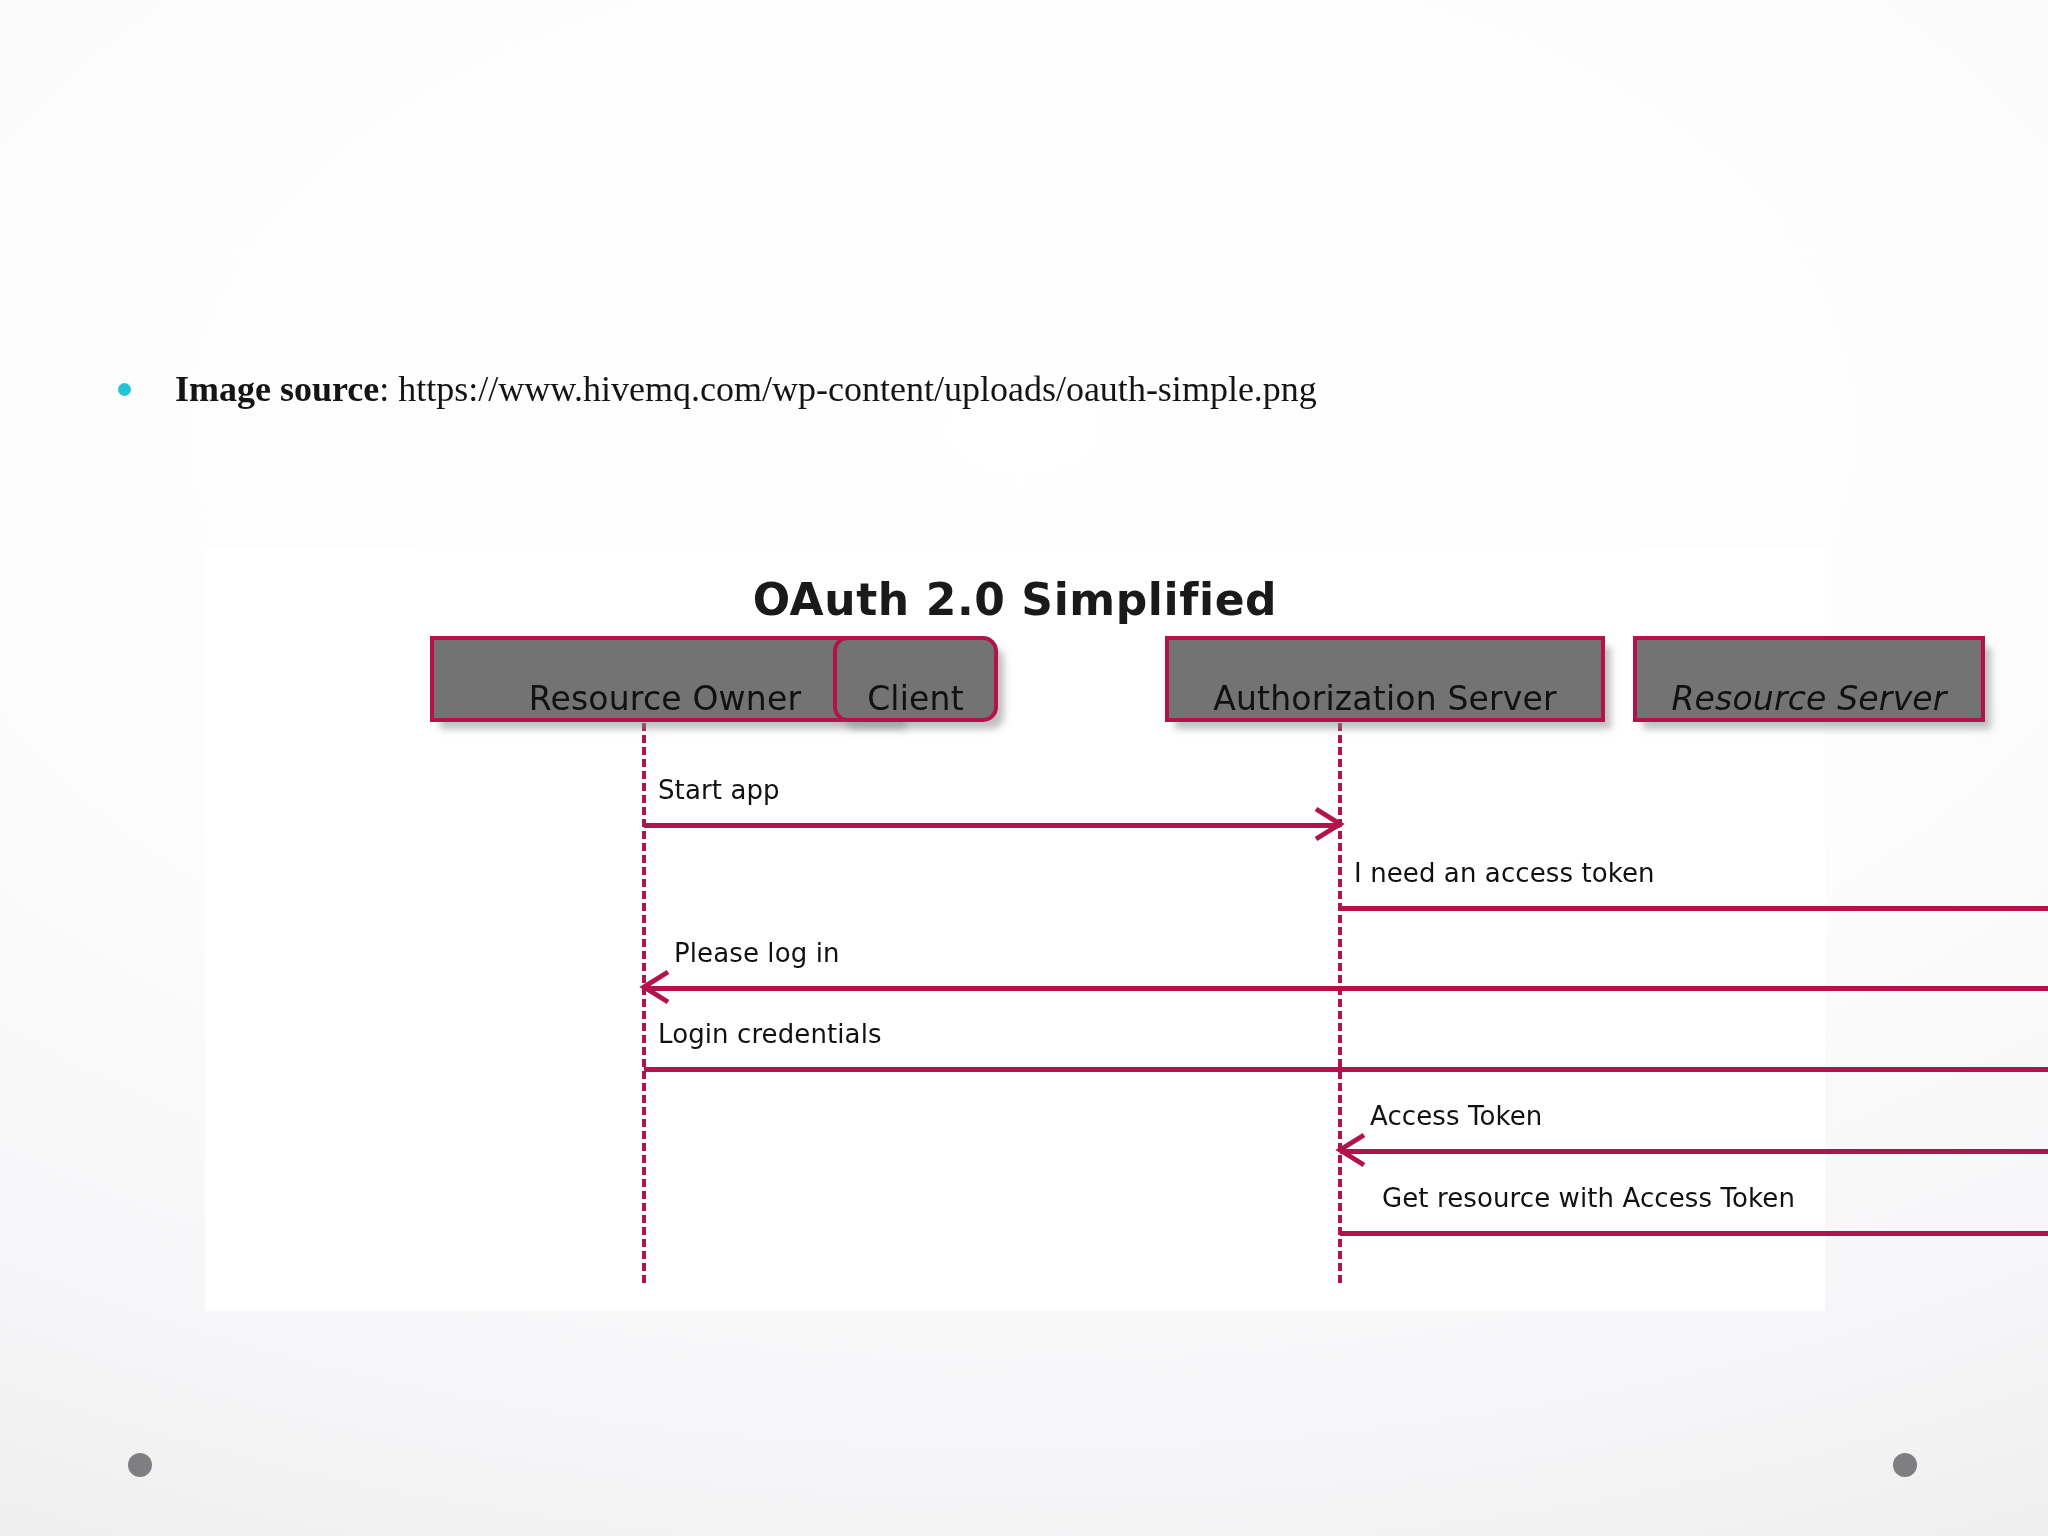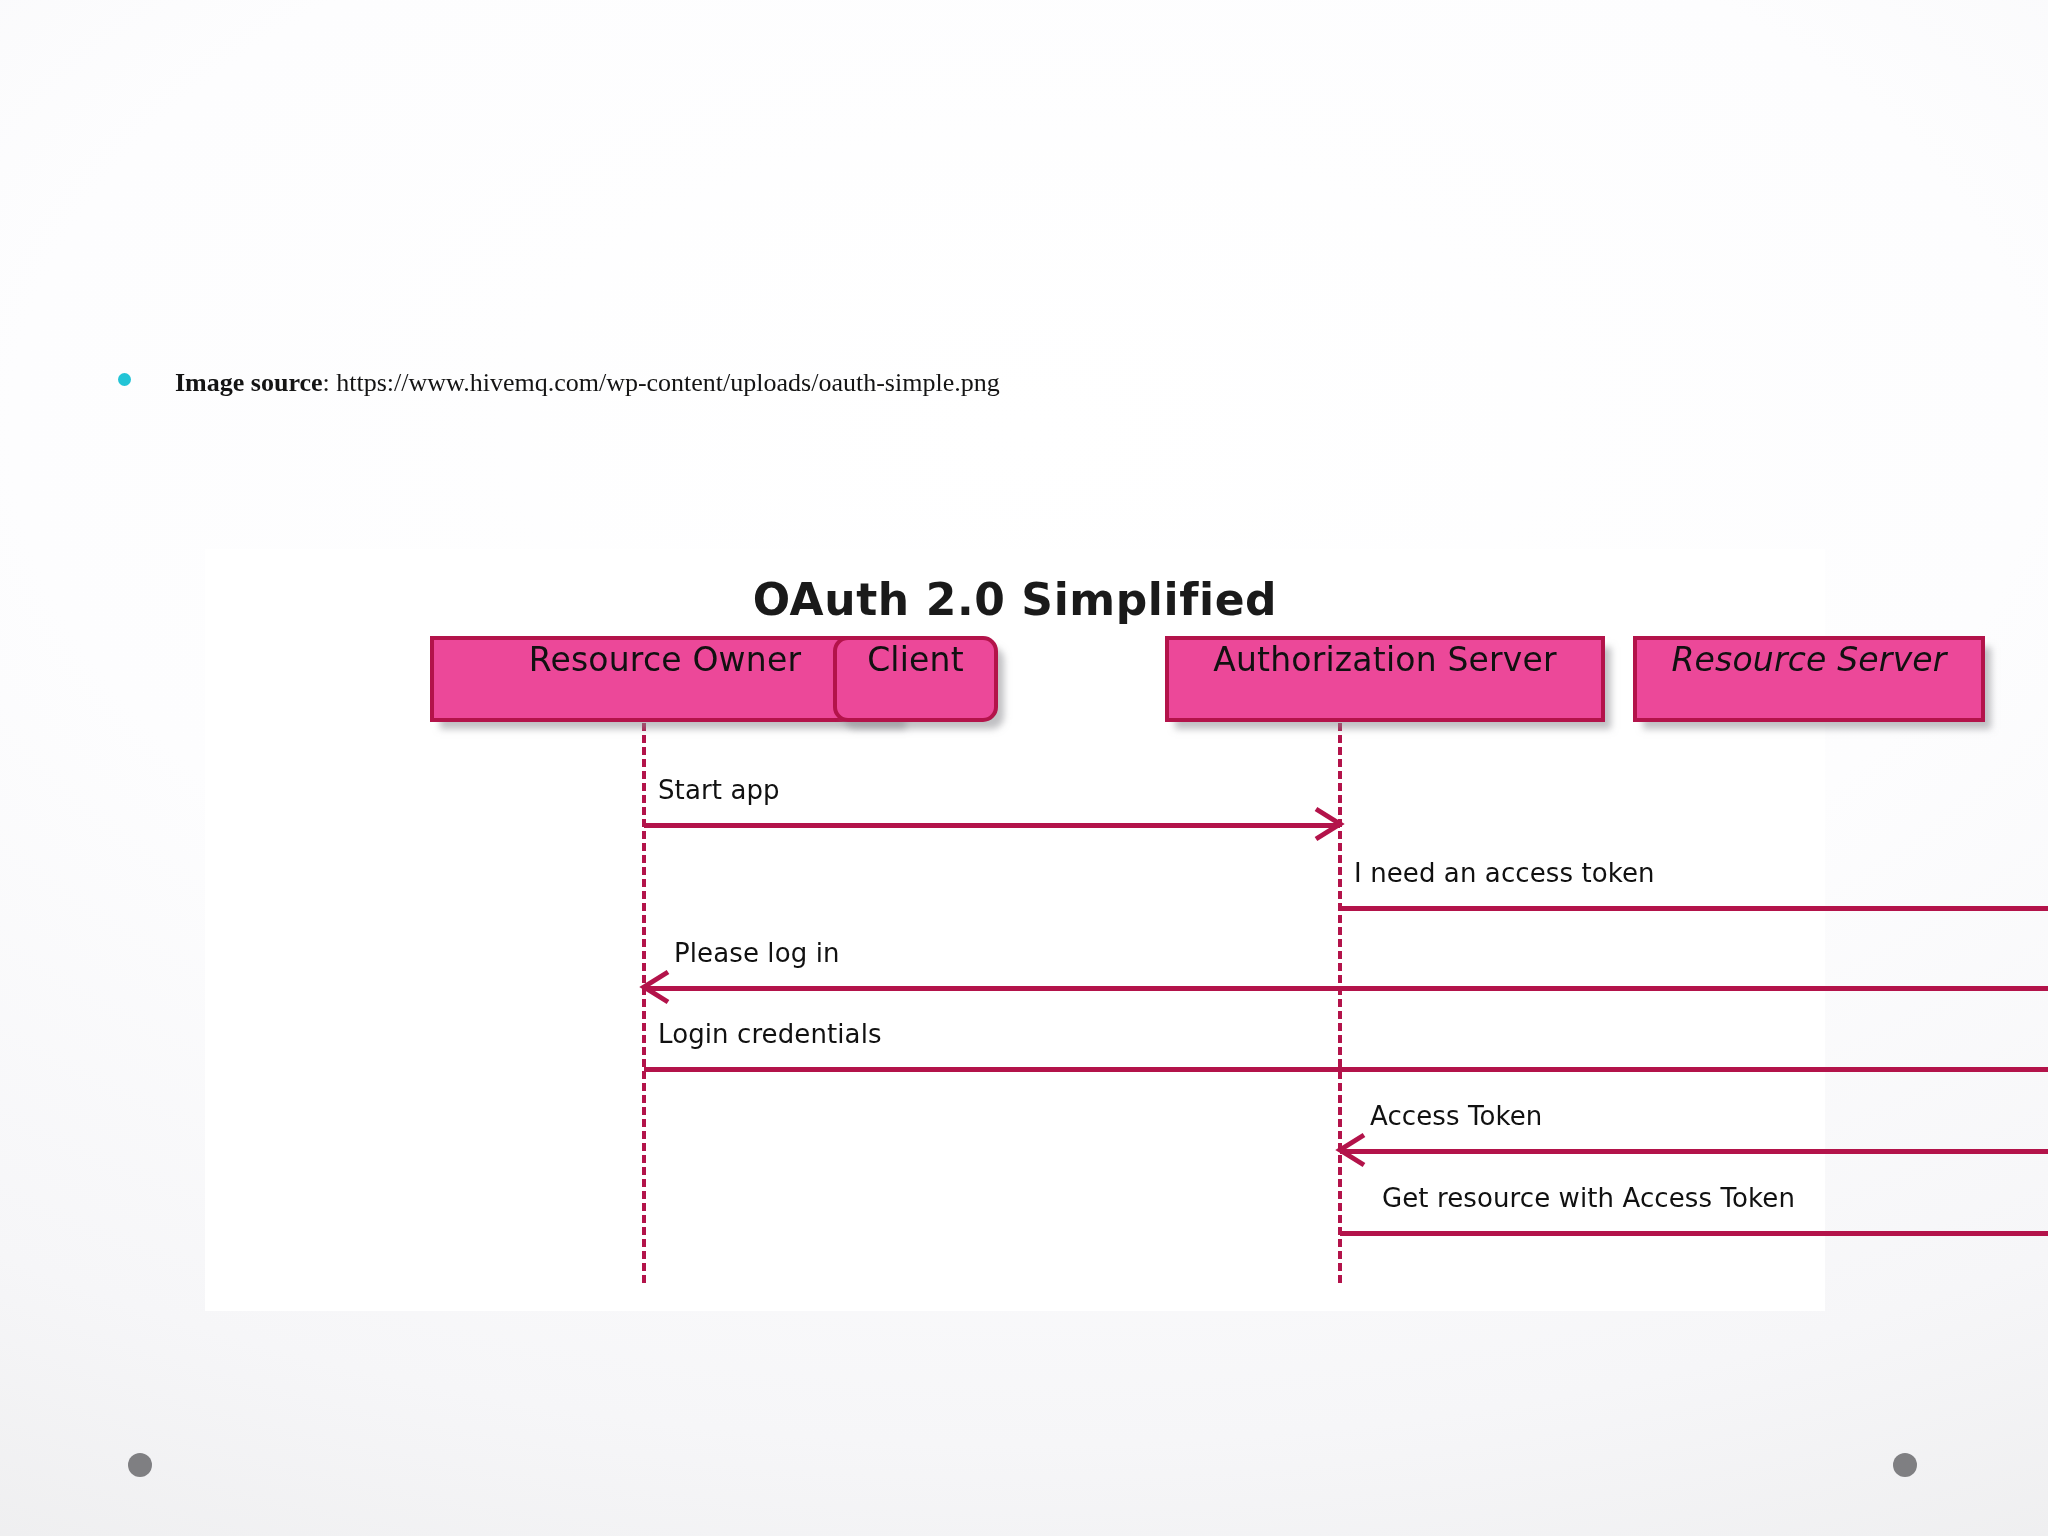--- a/index.html
+++ b/index.html
@@ -51,21 +51,21 @@
     border-radius: 50%;
     background: #22c4d6;
     display: inline-block;
     margin-right: 44px;
     position: relative;
     top: -5px;
     flex: 0 0 auto;
   }
   .bullet-text {
     font-family: "Liberation Serif", serif;
-    font-size: 26px;
+    font-size: 36px;
     color: #141414;
     white-space: nowrap;
   }
   .bullet-text .strong { font-weight: bold; }
 
   
   #diagram-panel {
     position: absolute;
     left: 205px;
     top: 549px;
@@ -99,25 +99,25 @@
     height: 560px;
     border-left: 4px dashed #b3134a;
   }
 
   
   .participant {
     position: absolute;
     top: 87px;
     height: 86px;
     box-sizing: border-box;
-    background: #ec4899;
+    background: #737373;
     border: 4px solid #b3134a;
     box-shadow: 8px 9px 7px -2px rgba(140,140,145,0.55);
     display: flex;
-    align-items: flex-start;
+    align-items: flex-end;
     justify-content: center;
   }
   .participant span {
     font-family: "DejaVu Sans", sans-serif;
     font-size: 33px;
     color: #111111;
     white-space: nowrap;
     letter-spacing: 0.2px;
   }
 

